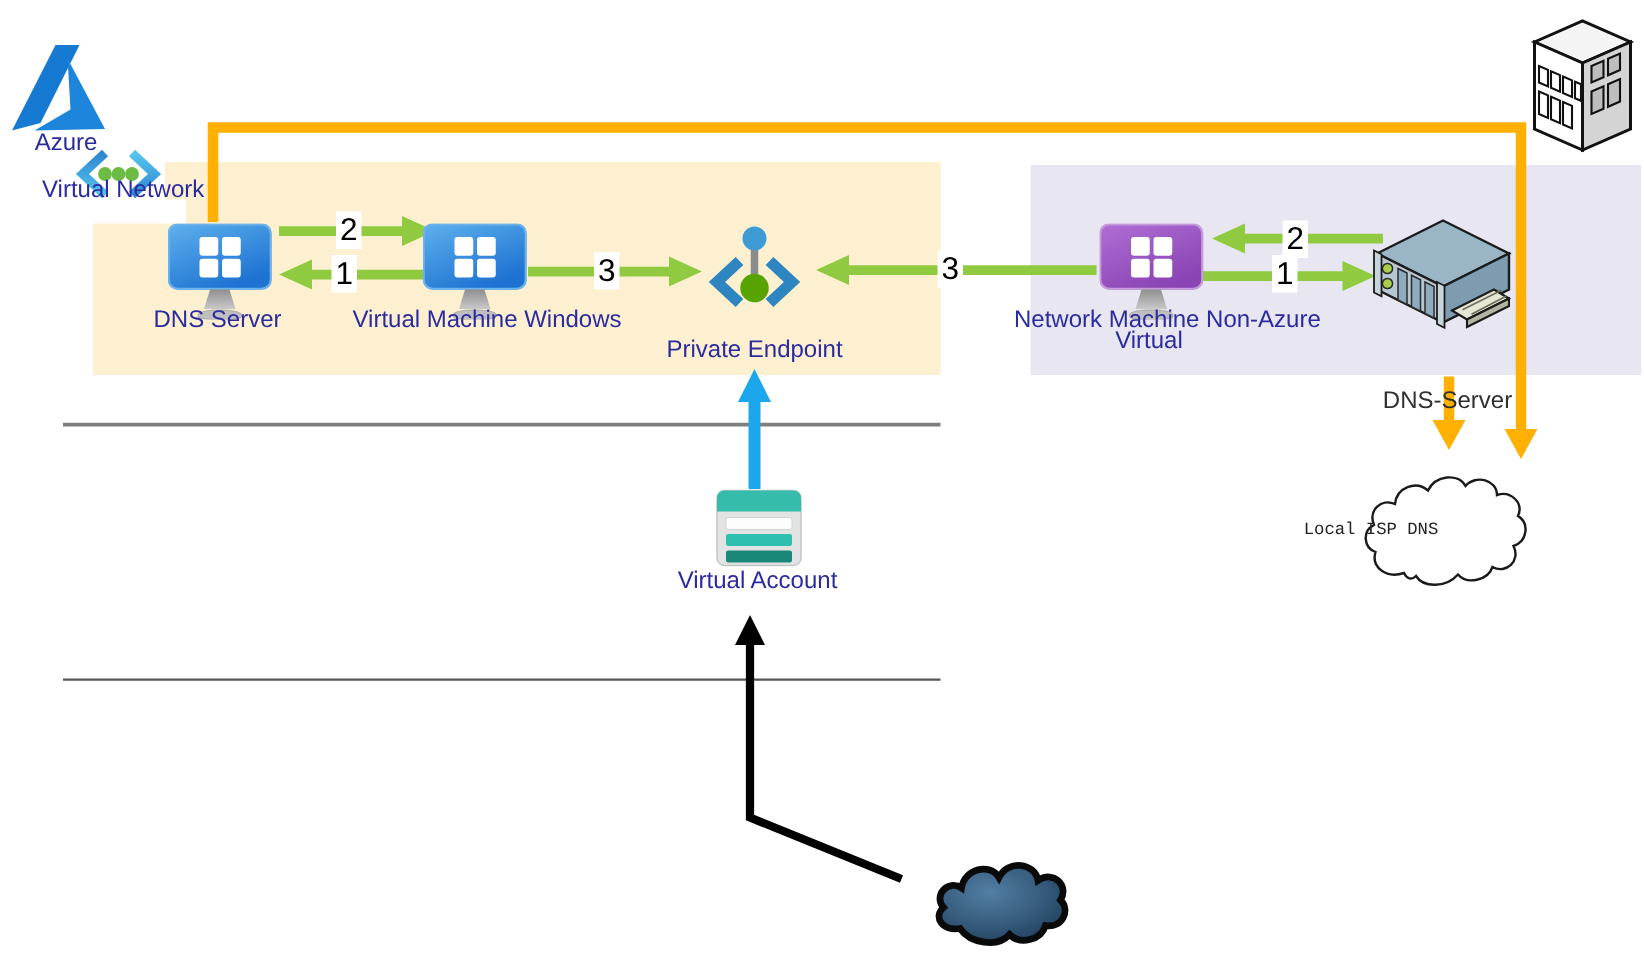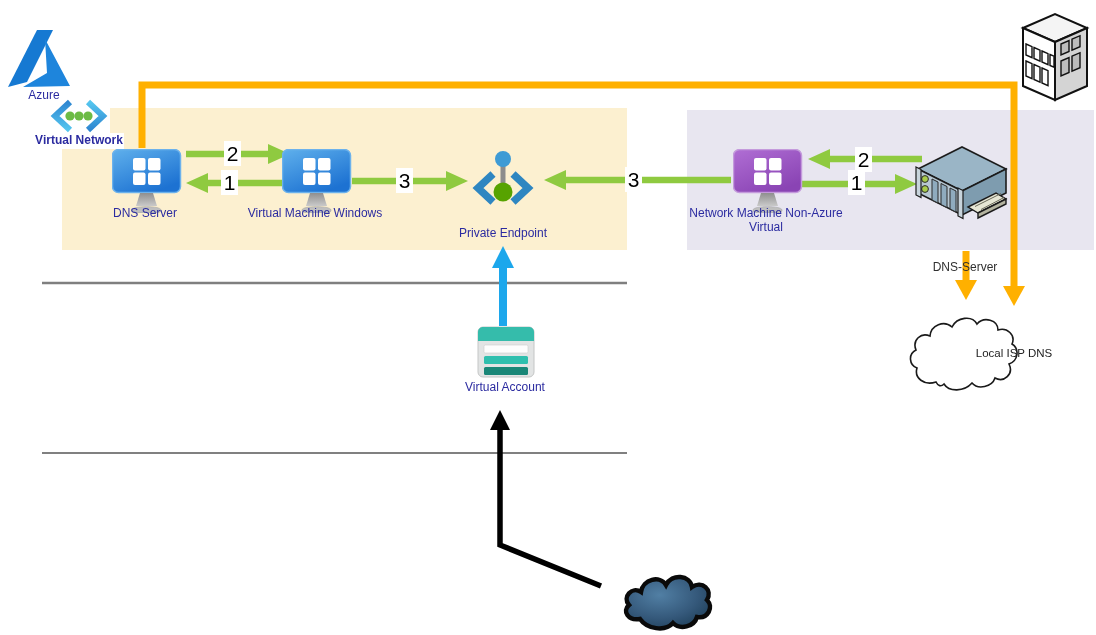--- a/index.html
+++ b/index.html
@@ -2,21 +2,21 @@
 <html><head>
 <meta charset="utf-8">
 <style>
   html,body{margin:0;padding:0;background:#fff;}
   #canvas{position:relative;width:1096px;height:635px;background:#ffffff;overflow:hidden;
           font-family:"Liberation Sans",sans-serif;}
   .box{position:absolute;z-index:1;}
   .whitepatch{position:absolute;background:#ffffff;z-index:2;}
   #overlay{position:absolute;left:0;top:0;z-index:3;}
   .icon{position:absolute;z-index:4;}
-  .lbl{position:absolute;z-index:5;color:#2B2BA0;font-size:12px;line-height:13px;
+  .lbl{position:absolute;z-index:5;color:#2B2BA0;font-size:16px;line-height:13px;
        text-align:center;white-space:nowrap;}
   .lbl.dark{color:#303030;}
   .num{position:absolute;z-index:5;background:#ffffff;color:#000;
        font-size:21px;line-height:25px;width:17px;height:25px;text-align:center;}
 </style>
 </head>
 <body>
 
 <div id="canvas">
 
@@ -117,21 +117,21 @@
         <stop offset="0%" stop-color="#55C6EF"></stop>
           <stop offset="100%" stop-color="#2E86D1"></stop>
       </linearGradient>
     </defs>
     <path d="M22,4 L7,18 L22,32" fill="none" stroke="url(#vng)" stroke-width="6"></path>
     <path d="M40,4 L55,18 L40,32" fill="none" stroke="url(#vng2)" stroke-width="6"></path>
     <circle cx="22" cy="18" r="4.6" fill="#6CBB45"></circle>
     <circle cx="31" cy="18" r="4.6" fill="#6CBB45"></circle>
     <circle cx="40" cy="18" r="4.6" fill="#6CBB45"></circle>
   </svg>
-  <div class="lbl" style="left:28px;top:134px;width:102px;font-weight:bold;">Virtual Network</div>
+  <div class="lbl" style="left:28px;top:120px;width:102px;">Virtual Network</div>
 
   <svg class="icon" style="left:112px;top:149px;" width="70" height="64" viewBox="0 0 70 64">
     <defs>
       <linearGradient id="mb1" x1="0" y1="0" x2="0.6" y2="1">
         <stop offset="0%" stop-color="#5FB0EC"></stop>
           <stop offset="100%" stop-color="#1D72D2"></stop>
       </linearGradient>
       <linearGradient id="stg" x1="0" y1="0" x2="0" y2="1">
         <stop offset="0%" stop-color="#8F8F8F"></stop>
           <stop offset="100%" stop-color="#C9C9C9"></stop>
@@ -222,21 +222,21 @@
     <polygon points="36,48.5 40,50.2 40,61.2 36,59.5" fill="#fff" stroke="#111" stroke-width="1.4"></polygon>
     <polygon points="12,55 18,57.6 18,72.6 12,70" fill="#fff" stroke="#111" stroke-width="1.4"></polygon>
     <polygon points="20,58.5 26,61.1 26,76.1 20,73.5" fill="#fff" stroke="#111" stroke-width="1.4"></polygon>
     <polygon points="28,62 34,64.6 34,79.6 28,77" fill="#fff" stroke="#111" stroke-width="1.4"></polygon>
     <polygon points="47,38 55,34.5 55,45.5 47,49" fill="#BDBDBD" stroke="#111" stroke-width="1.4"></polygon>
     <polygon points="58,33.2 66,29.7 66,40.7 58,44.2" fill="#BDBDBD" stroke="#111" stroke-width="1.4"></polygon>
     <polygon points="47,55 55,51.5 55,66.5 47,70" fill="#BDBDBD" stroke="#111" stroke-width="1.4"></polygon>
     <polygon points="58,50.2 66,46.7 66,61.7 58,65.2" fill="#BDBDBD" stroke="#111" stroke-width="1.4"></polygon>
   </svg>
 
-  <div class="lbl dark" style="left:960px;top:347px;width:108px;font-size:11.5px;color:#222;">Local ISP DNS</div>
+  <div class="lbl dark" style="left:860px;top:347px;width:108px;font-size:11.5px;color:#222;font-family:Liberation Mono, monospace;">Local ISP DNS</div>
 
   <div class="num" style="left:224px;top:141px;">2</div>
   <div class="num" style="left:221px;top:170px;">1</div>
   <div class="num" style="left:396px;top:168px;">3</div>
   <div class="num" style="left:625px;top:167px;">3</div>
   <div class="num" style="left:855px;top:147px;">2</div>
   <div class="num" style="left:848px;top:170px;">1</div>
 
 </div>
 

